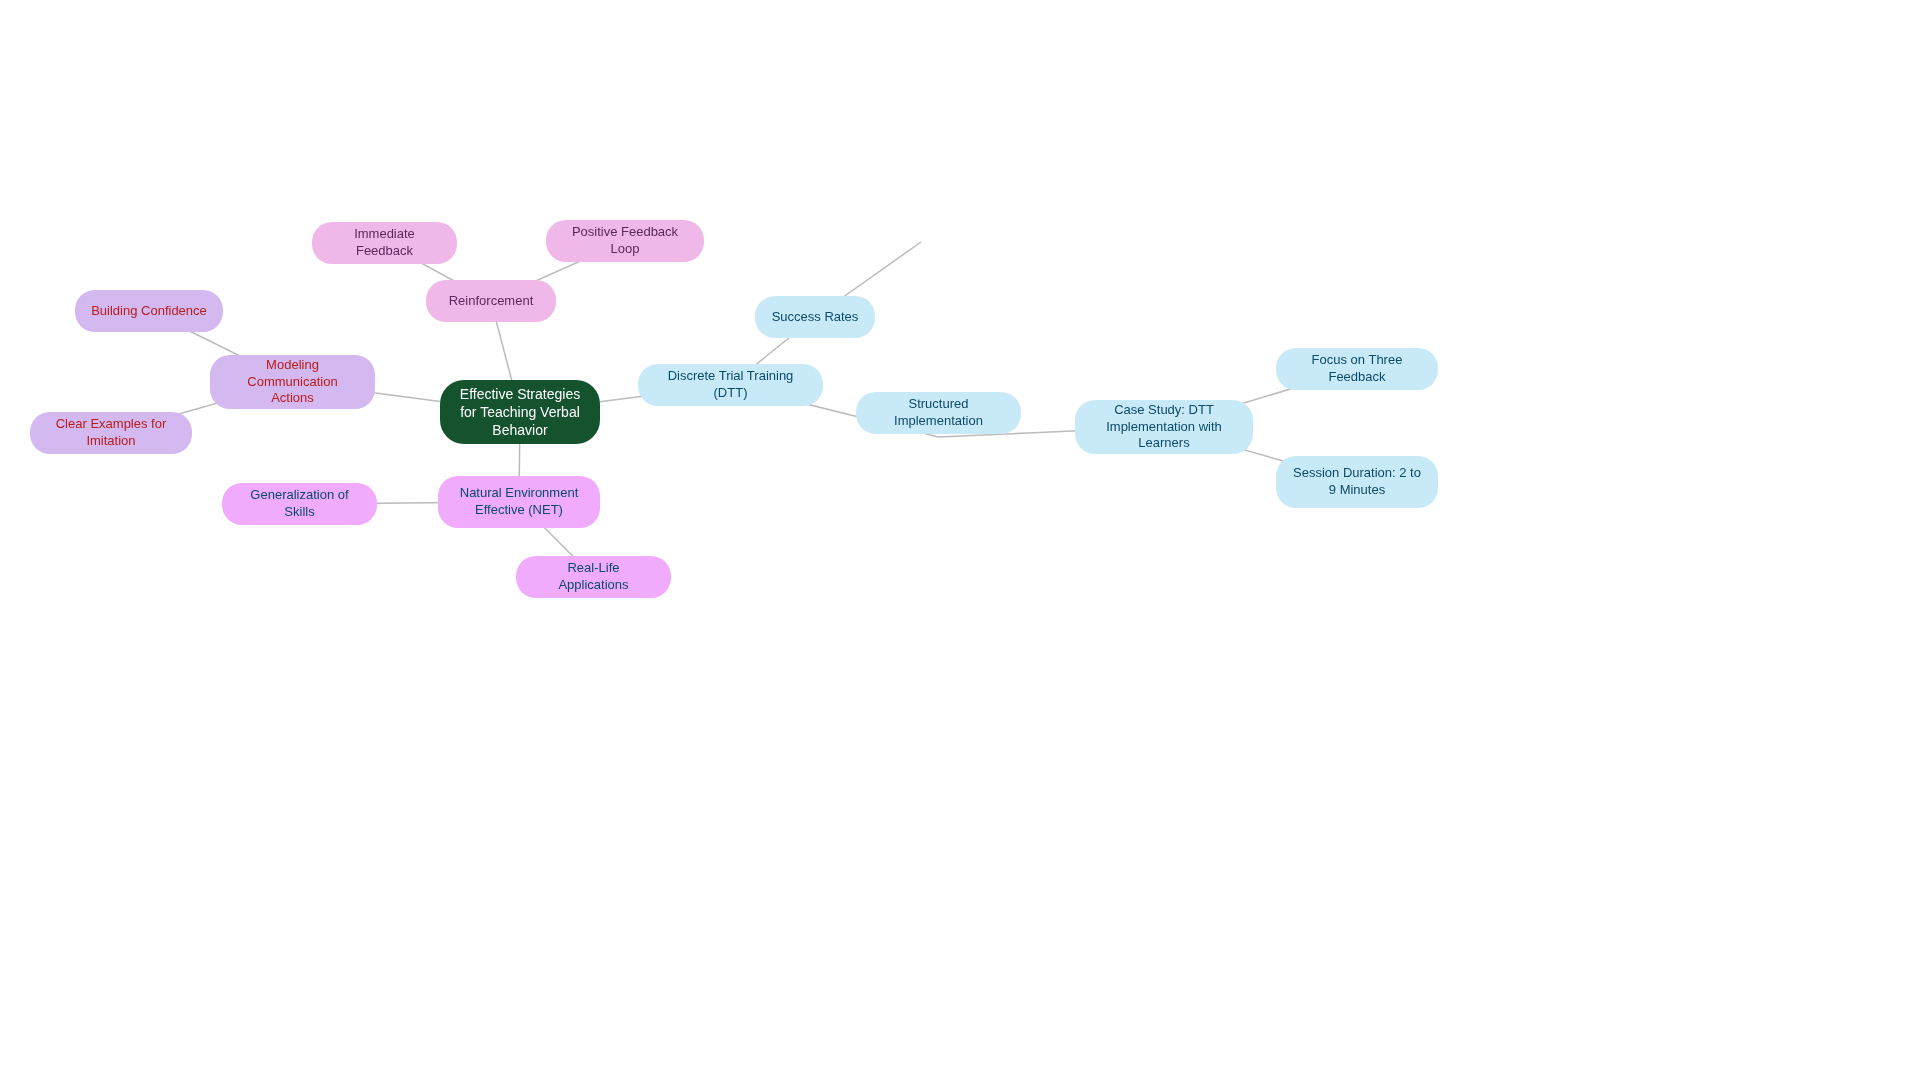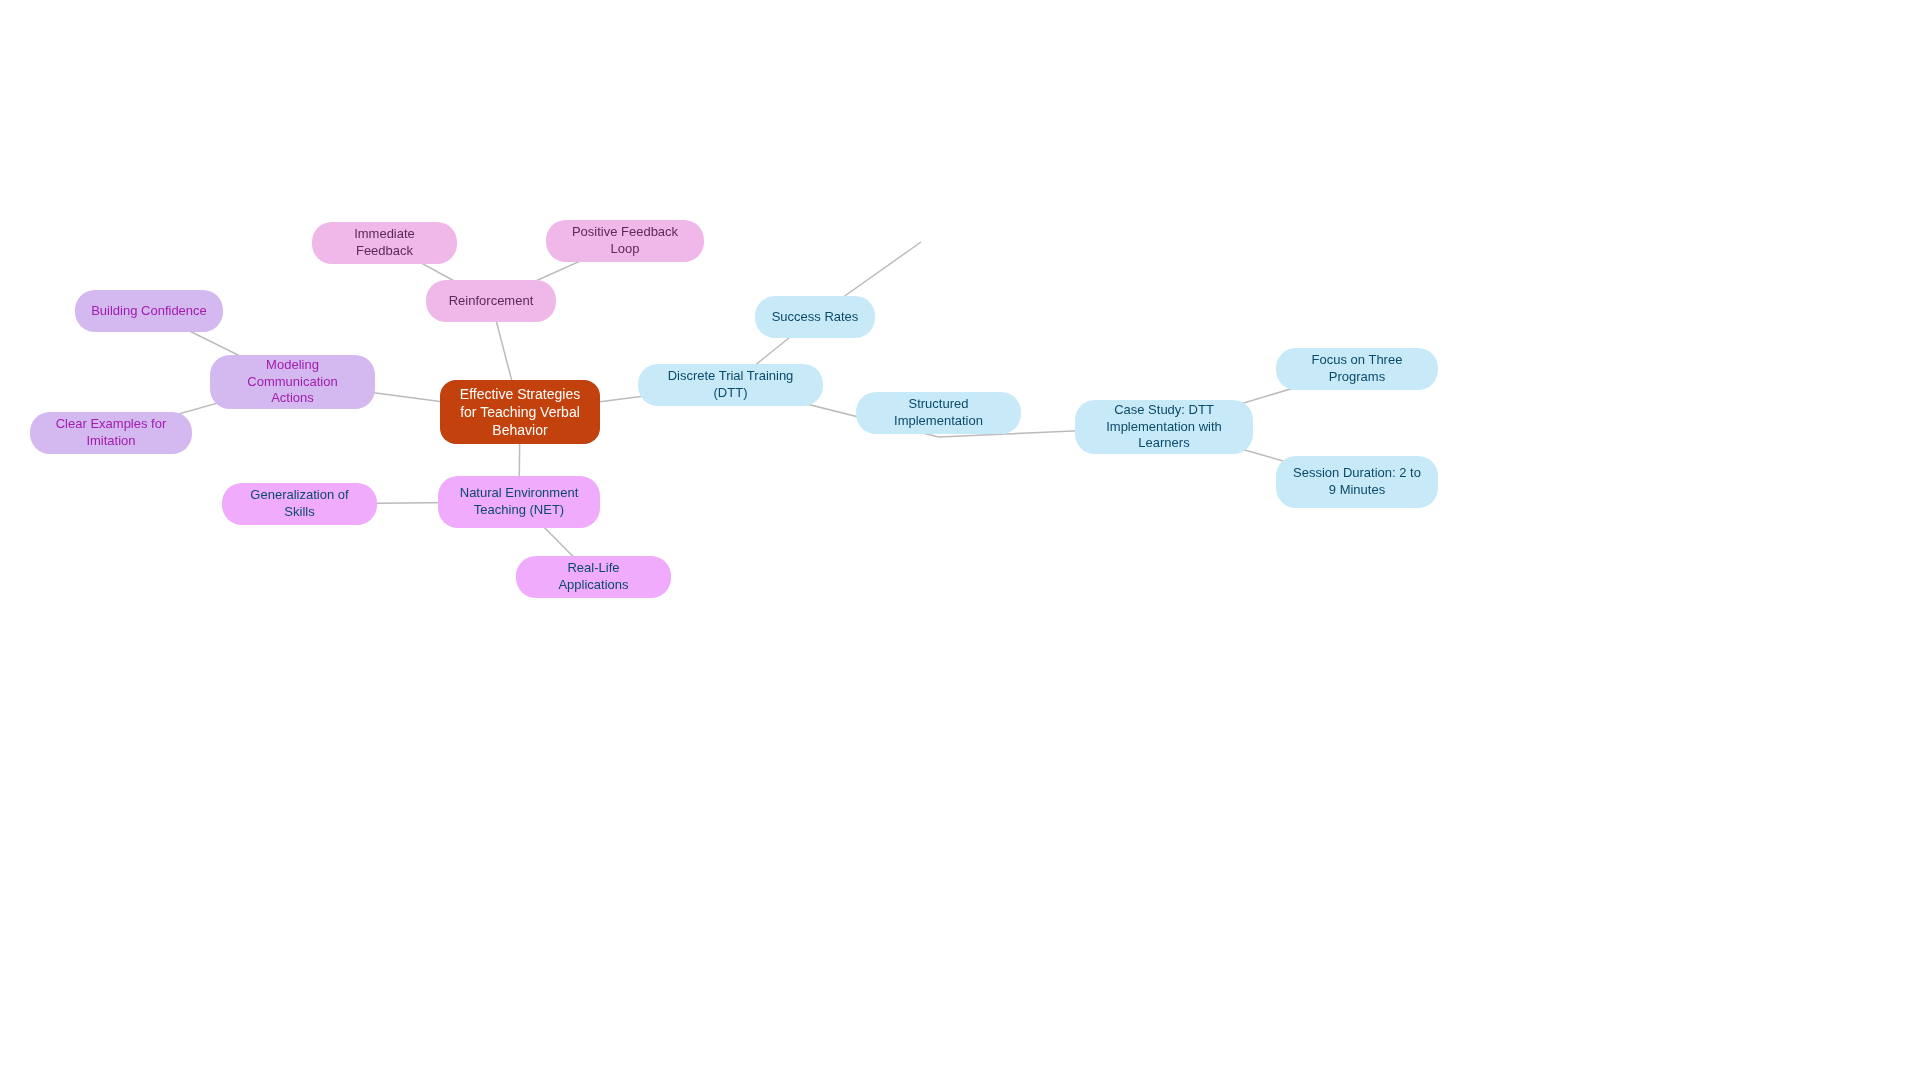--- a/index.html
+++ b/index.html
@@ -30,36 +30,36 @@
       display: flex;
       align-items: center;
       justify-content: center;
       text-align: center;
       font-size: 13px;
       line-height: 1.3;
       padding: 10px 16px;
       cursor: pointer;
     }
     .node-center {
-      background: #c2410c;
+      background: #14532d;
       color: #ffffff;
       font-size: 14px;
       font-weight: 500;
-      border-radius: 16px;
+      border-radius: 24px;
       width: 160px;
       height: 64px;
     }
     .node-pink {
       background: #f0b8e8;
       color: #5a2a5a;
       border-radius: 20px;
     }
     .node-purple {
       background: #d4b8f0;
-      color: #a21caf;
+      color: #b91c1c;
       border-radius: 20px;
     }
     .node-blue {
       background: #f0abfc;
       color: #0a4a6a;
       border-radius: 20px;
     }
     .node-lightblue {
       background: #c8eaf8;
       color: #0a4a6a;
@@ -111,21 +111,21 @@
 
   <div class="node node-purple" style="left:75px; top:290px; width:148px; height:42px;">
     <span>Building Confidence</span>
   </div>
 
   <div class="node node-purple" style="left:30px; top:412px; width:162px; height:42px;">
     <span>Clear Examples for Imitation</span>
   </div>
 
   <div class="node node-blue" style="left:438px; top:476px; width:162px; height:52px;">
-    <span>Natural Environment Teaching (NET)</span>
+    <span>Natural Environment Effective (NET)</span>
   </div>
 
   <div class="node node-blue" style="left:222px; top:483px; width:155px; height:42px;">
     <span>Generalization of Skills</span>
   </div>
 
   <div class="node node-blue" style="left:516px; top:556px; width:155px; height:42px;">
     <span>Real-Life Applications</span>
   </div>
 
@@ -140,19 +140,19 @@
 
   <div class="node node-lightblue" style="left:856px; top:392px; width:165px; height:42px;">
     <span>Structured Implementation</span>
   </div>
 
   <div class="node node-lightblue" style="left:1075px; top:400px; width:178px; height:54px;">
     <span>Case Study: DTT Implementation with Learners</span>
   </div>
 
   <div class="node node-lightblue" style="left:1276px; top:348px; width:162px; height:42px;">
-    <span>Focus on Three Programs</span>
+    <span>Focus on Three Feedback</span>
   </div>
 
   <div class="node node-lightblue" style="left:1276px; top:456px; width:162px; height:52px;">
     <span>Session Duration: 2 to 9 Minutes</span>
   </div>
 </div>
 
 </body></html>

